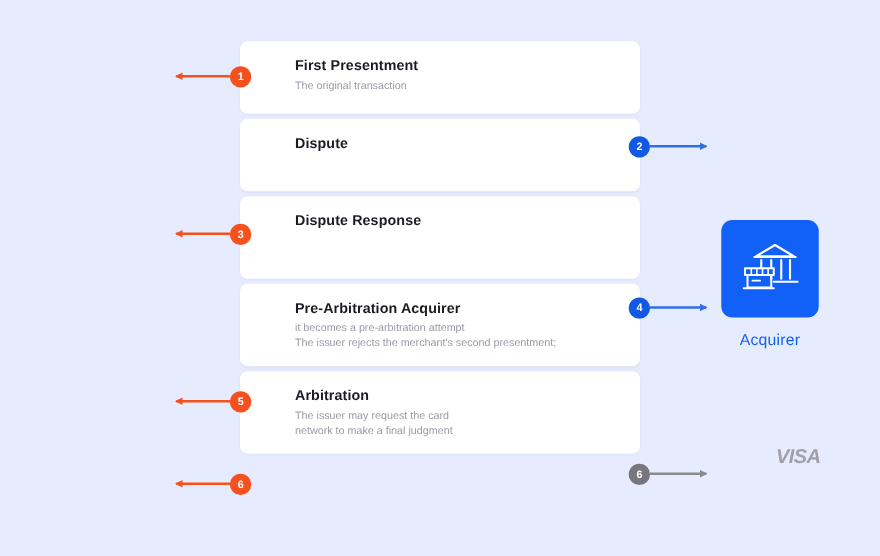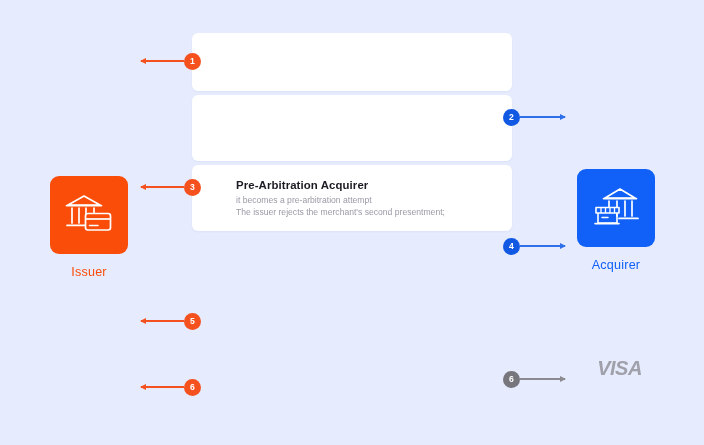--- a/index.html
+++ b/index.html
@@ -145,61 +145,40 @@
     font-size: 12.6px;
     font-weight: normal;
     letter-spacing: 0.2px;
   }
   .ep-label.orange { color: #fa4d09; }
   .ep-label.blue   { color: #1160f7; }
 
   
   .visa {
     position: absolute;
-    left: 562px;
+    left: 581px;
     top: 357px;
     width: 115px;
     text-align: center;
     font-family: "Liberation Sans", sans-serif;
-    font-size: 20px;
+    font-size: 16px;
     font-weight: bold;
     font-style: italic;
     letter-spacing: -0.5px;
     color: #a0a0aa;
     user-select: none;
   }
 </style>
 </head>
 <body>
 
 <div id="stage">
 
-  <div class="endpoint" style="left:29px; top:176px;">
-    <div class="tile orange">
-      <svg width="50" height="46" viewBox="0 0 50 46" fill="none">
-
-        <path d="M4 13 L20 4 L36 13 Z" stroke="#ffffff" stroke-width="1.7" stroke-linejoin="round" fill="none"></path>
-        <line x1="2.5" y1="13.6" x2="37.5" y2="13.6" stroke="#ffffff" stroke-width="1.7" stroke-linecap="round"></line>
-
-        <line x1="8" y1="16" x2="8" y2="31" stroke="#ffffff" stroke-width="1.7" stroke-linecap="round"></line>
-        <line x1="15" y1="16" x2="15" y2="31" stroke="#ffffff" stroke-width="1.7" stroke-linecap="round"></line>
-        <line x1="22" y1="16" x2="22" y2="24" stroke="#ffffff" stroke-width="1.7" stroke-linecap="round"></line>
-        <line x1="30" y1="16" x2="30" y2="21" stroke="#ffffff" stroke-width="1.7" stroke-linecap="round"></line>
-
-        <line x1="3" y1="33.4" x2="22" y2="33.4" stroke="#ffffff" stroke-width="1.7" stroke-linecap="round"></line>
-
-        <rect x="21.5" y="21.5" width="25" height="16.5" rx="2.4" stroke="#ffffff" stroke-width="1.7" fill="#fa4d09"></rect>
-        <line x1="21.5" y1="27" x2="46.5" y2="27" stroke="#ffffff" stroke-width="1.7"></line>
-        <line x1="25.5" y1="33.5" x2="34" y2="33.5" stroke="#ffffff" stroke-width="1.5" stroke-linecap="round"></line>
-      </svg>
-    </div>
-    <div class="ep-label orange">Issuer</div>
-  </div>
-
-  <div class="endpoint" style="left:556px; top:169px;">
+
+  <div class="endpoint" style="left:556px; top:176px;">
     <div class="tile blue">
       <svg width="50" height="46" viewBox="0 0 50 46" fill="none">
 
         <path d="M14 13 L29 4 L44 13 Z" stroke="#ffffff" stroke-width="1.7" stroke-linejoin="round" fill="none"></path>
         <line x1="12.5" y1="13.6" x2="45.5" y2="13.6" stroke="#ffffff" stroke-width="1.7" stroke-linecap="round"></line>
 
         <line x1="18" y1="16" x2="18" y2="23" stroke="#ffffff" stroke-width="1.7" stroke-linecap="round"></line>
         <line x1="26" y1="16" x2="26" y2="31" stroke="#ffffff" stroke-width="1.7" stroke-linecap="round"></line>
         <line x1="34" y1="16" x2="34" y2="31" stroke="#ffffff" stroke-width="1.7" stroke-linecap="round"></line>
         <line x1="41" y1="16" x2="41" y2="31" stroke="#ffffff" stroke-width="1.7" stroke-linecap="round"></line>
@@ -217,38 +196,53 @@
         <line x1="4" y1="38.6" x2="28" y2="38.6" stroke="#ffffff" stroke-width="1.6" stroke-linecap="round"></line>
       </svg>
     </div>
     <div class="ep-label blue">Acquirer</div>
   </div>
 
   <div class="visa">VISA</div>
 
   <div class="cards">
 
-
     <div class="card h62">
+      <div class="card-title">First Presentment</div>
+      <div class="card-desc">
+        <div>The original transaction</div>
+      </div>
+    </div>
+
+    <div class="card h62">
+      <div class="card-title">Dispute</div>
     </div>
 
     <div class="card h70">
+      <div class="card-title">Dispute Response</div>
       <div class="card-desc">
       </div>
     </div>
 
     <div class="card h70">
       <div class="card-title">Pre-Arbitration Acquirer</div>
       <div class="card-desc">
         <div>it becomes a pre-arbitration attempt</div>
         <div>The issuer rejects the merchant's second presentment;</div>
       </div>
     </div>
 
 
+    <div class="card h70">
+      <div class="card-title">Arbitration</div>
+      <div class="card-desc">
+        <div>The issuer may request the card</div>
+        <div>network to make a final judgment</div>
+      </div>
+    </div>
 
   </div>
 
   <div class="connector left" style="top:52px;">
     <div class="line orange c-orange">
       <span class="head left-head"></span>
     </div>
     <div class="badge orange">1</div>
   </div>
 

